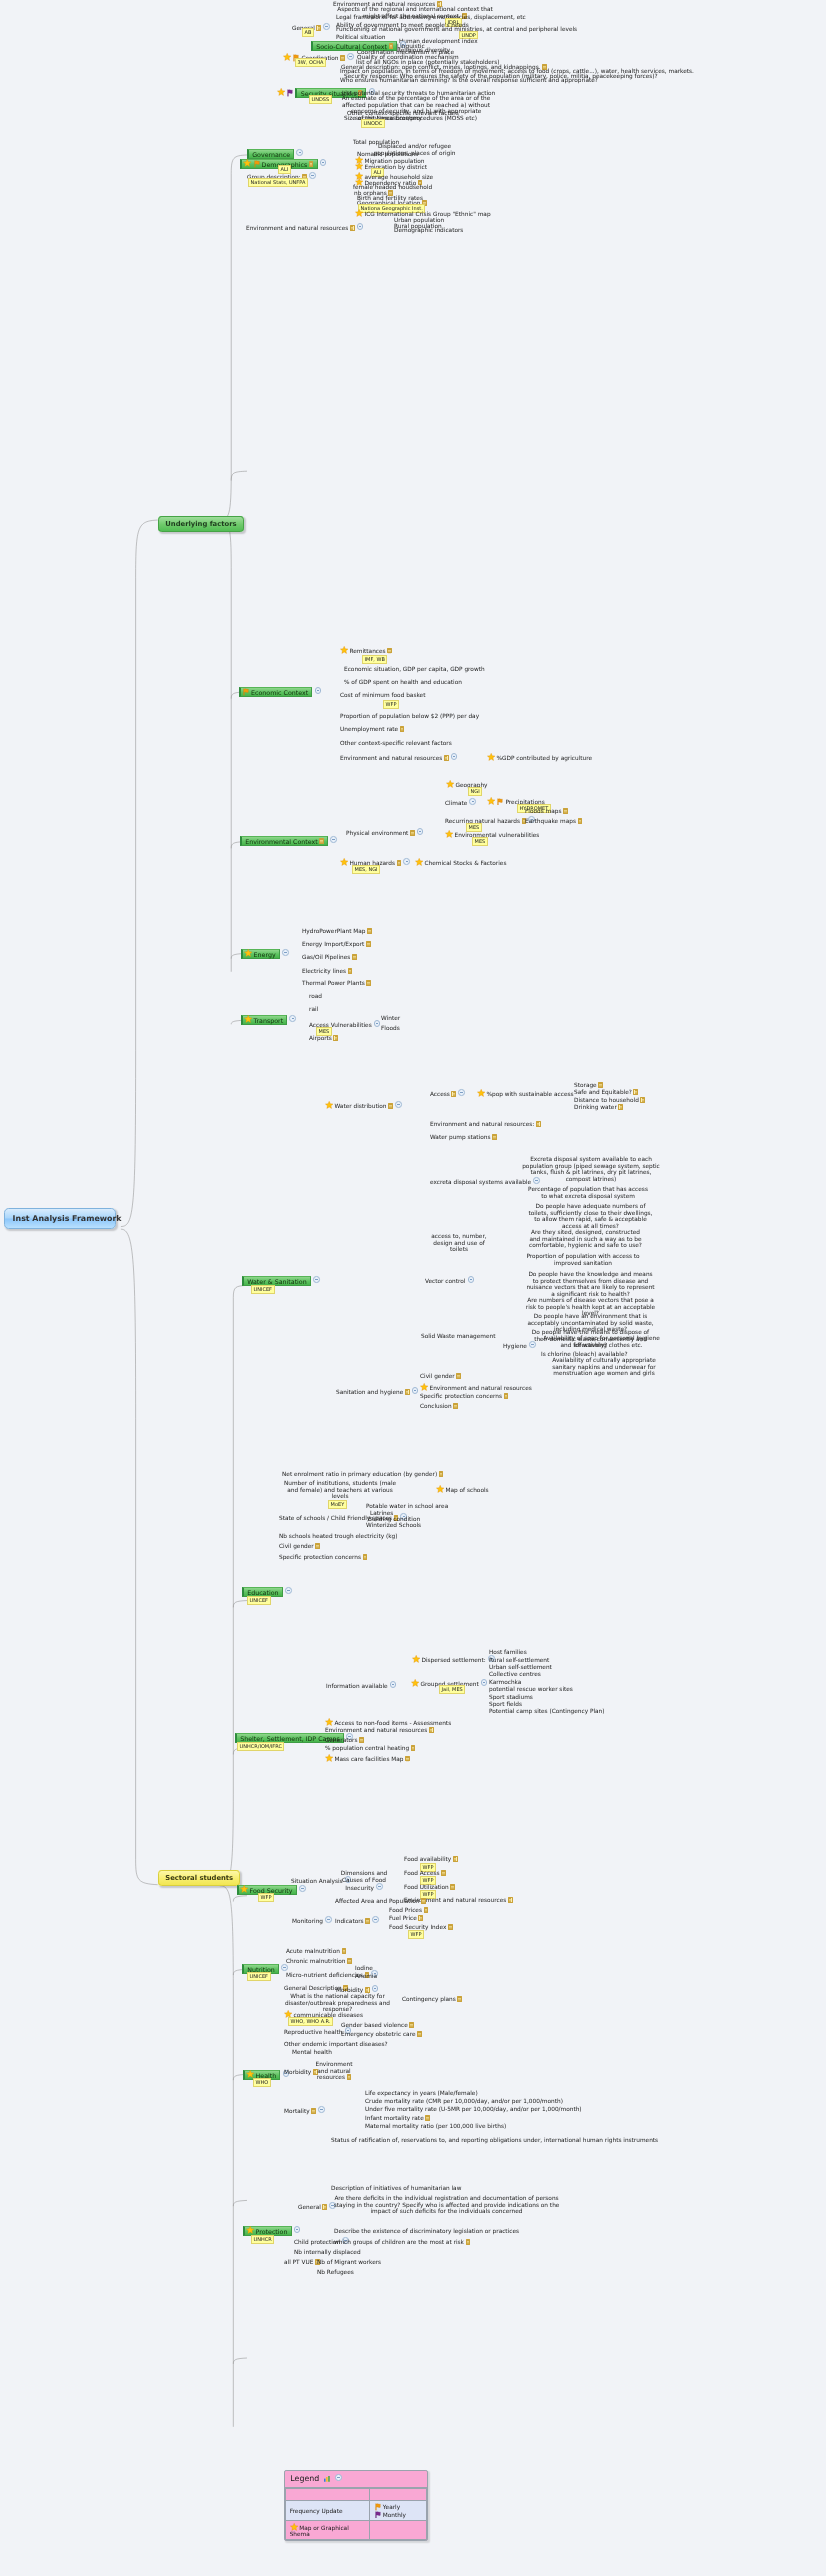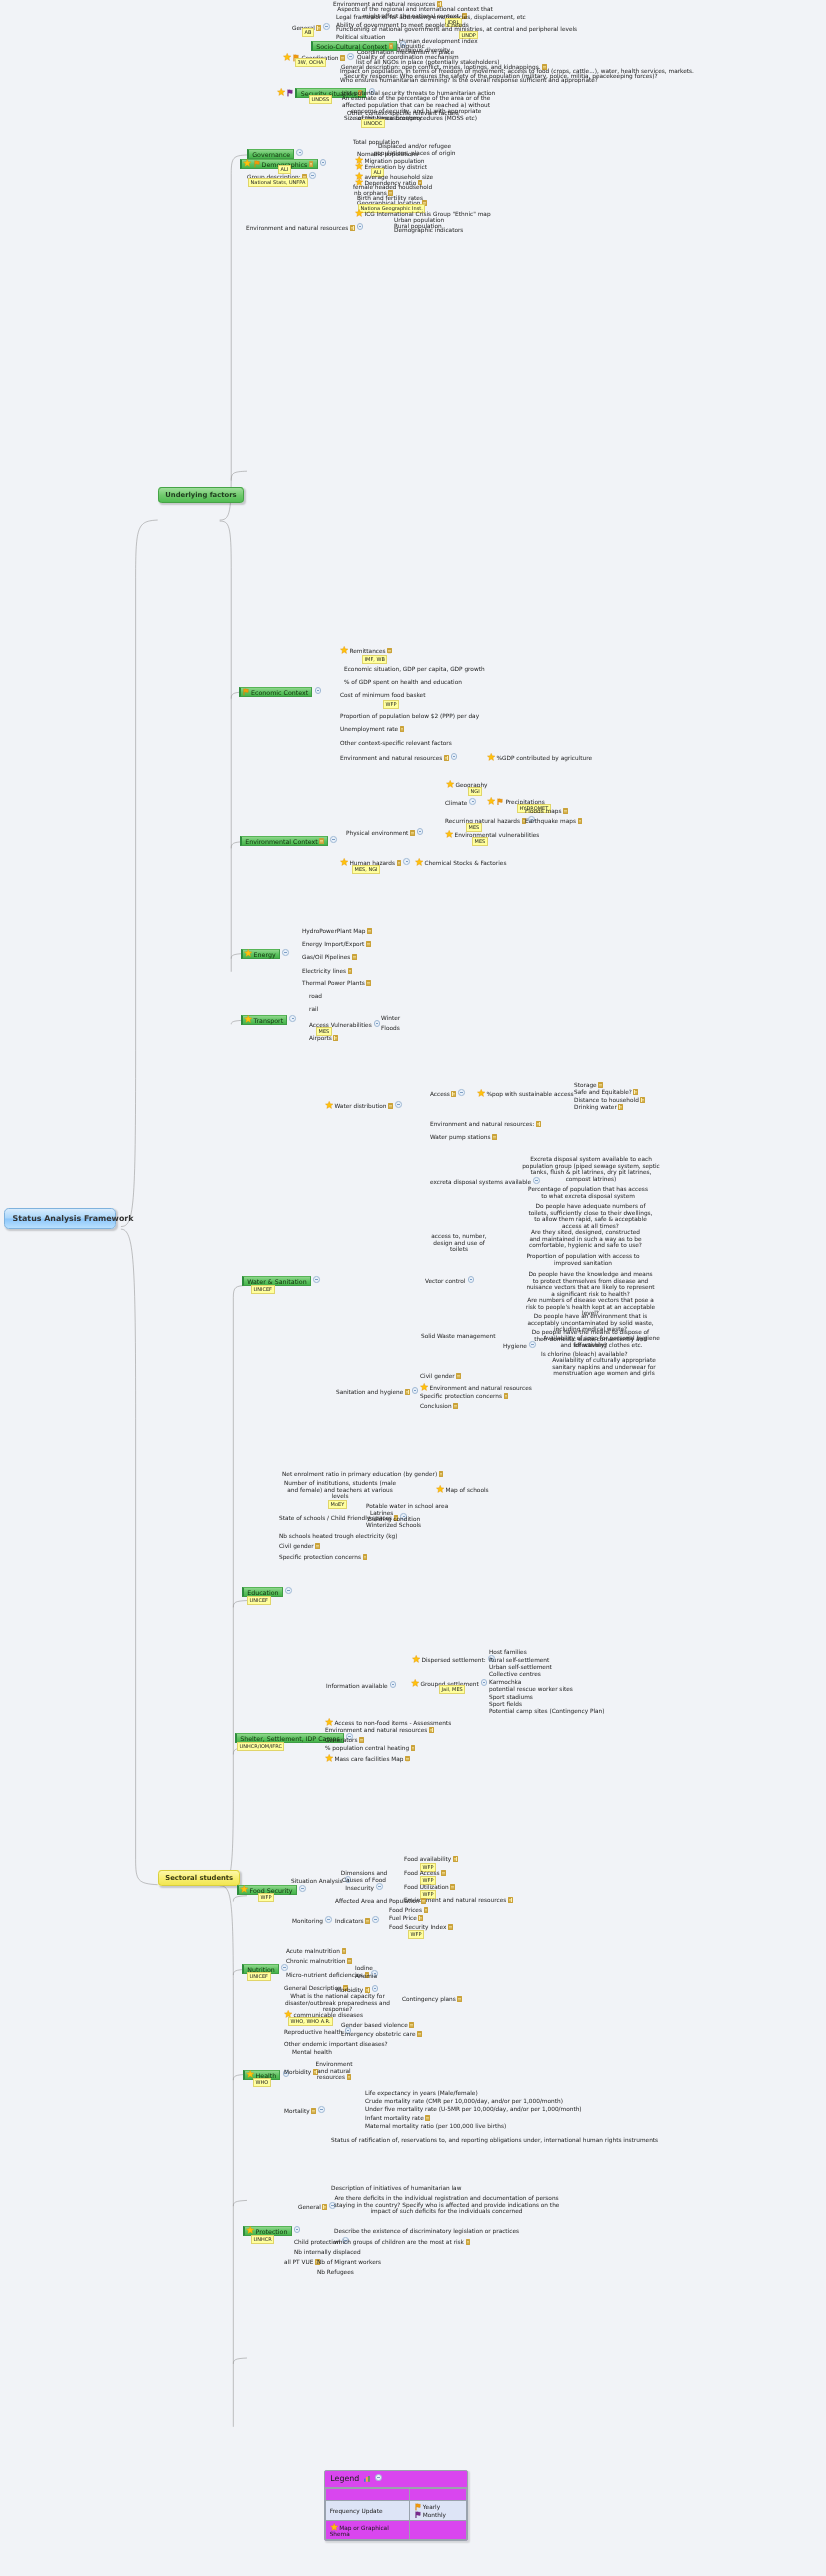--- a/index.html
+++ b/index.html
@@ -57,22 +57,22 @@
     background:#caa23a;box-shadow:0 1.6px 0 #caa23a,0 3.2px 0 #caa23a;}
   .star{display:inline-block;width:8.4px;height:7.9px;vertical-align:-1.6px;margin-right:1.1px;}
   .flag{display:inline-block;width:7.9px;height:7.4px;vertical-align:-1.6px;margin-right:1.1px;}
   .flag.purple svg path.fl{fill:#7b2a8f;}
   .bar{display:inline-block;width:6.3px;height:5.8px;vertical-align:-0.5px;margin-left:2.1px;}
   .fold{display:inline-block;width:4.7px;height:4.7px;border:0.5px solid #9fb8d4;border-radius:50%;
         background:#e8f0fa;vertical-align:0.5px;margin-left:2.1px;position:relative;}
   .fold:after{content:"";position:absolute;left:1.1px;top:1.6px;width:2.6px;height:0.5px;background:#7d9ec4;}
 
   
-  .legend{position:absolute;background:#d946ef;border:0.5px solid #9aa3ad;border-radius:2.1px;
-          box-shadow:1.1px 1.1px 1.6px rgba(0,0,0,.12);margin-left:40px;}
+  .legend{position:absolute;background:#f9a8d4;border:0.5px solid #9aa3ad;border-radius:2.1px;
+          box-shadow:1.1px 1.1px 1.6px rgba(0,0,0,.12);}
   .legend .lghead{padding:3.2px 5.3px 3.7px 5.3px;font-size:7.9px;color:#222;border-bottom:0.5px solid #9aa3ad;}
   .legend table{border-collapse:collapse;font-size:5.8px;}
   .legend td{border:0.5px solid #9aa3ad;padding:2.1px 3.7px;vertical-align:middle;}
   .legend tr.blue td{background:#dde4f6;}
   .legend td.empty{height:6.8px;}
 </style>
 </head>
 <body>
 
 <div id="canvas">
@@ -108,25 +108,25 @@
     <path d="M444 3340 C 444 3330, 448 3328, 470 3327"></path>
     <path d="M444 3620 C 444 3612, 448 3610, 470 3609"></path>
     <path d="M444 3760 C 444 3752, 448 3750, 470 3749"></path>
     <path d="M444 3960 C 444 3952, 448 3950, 470 3949"></path>
     <path d="M444 4200 C 444 4192, 448 4190, 470 4189"></path>
     <path d="M444 4500 C 444 4492, 448 4490, 470 4489"></path>
   </g>
 </svg>
 
 <div class="node" style="left:4.2px;top:1208px;width:112px;">
-  <div class="root"><span>Status Analysis
+  <div class="root"><span>Inst Analysis
 Framework</span></div>
 </div>
 
-<div class="node" style="left:158px;top:492px;">
+<div class="node" style="left:158px;top:521px;">
   <span class="green1"><span>Underlying factors</span></span>
 </div>
 <div class="node" style="left:158px;top:1875px;">
   <span class="yellow1"><span>Sectoral students</span></span>
 </div>
 
 <div class="node" style="left:247px;top:149px;">
   <span class="green2"><span>Governance</span></span><span class="fold"></span>
 </div>
 

